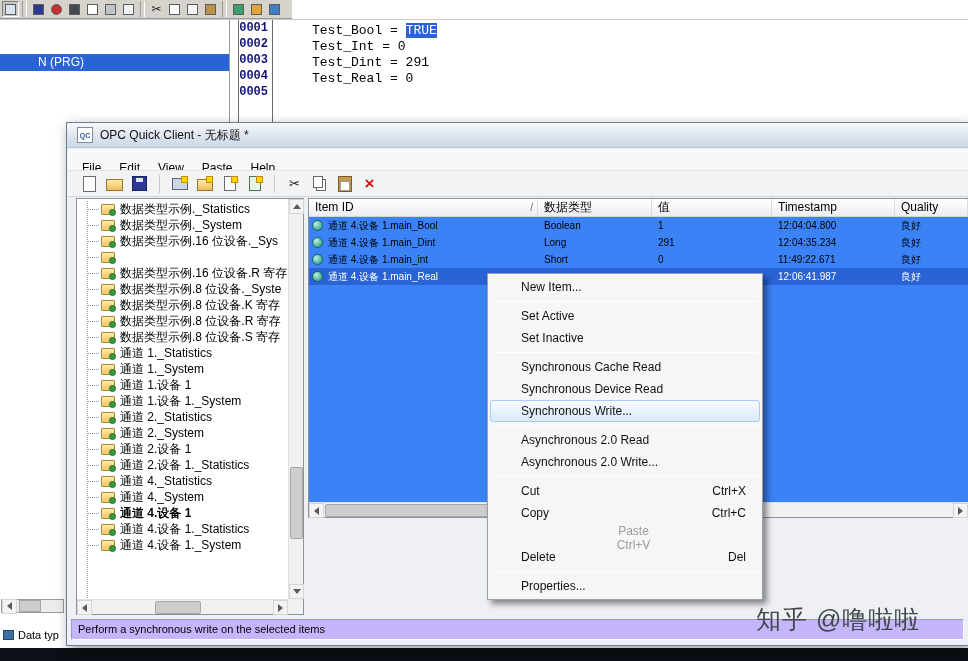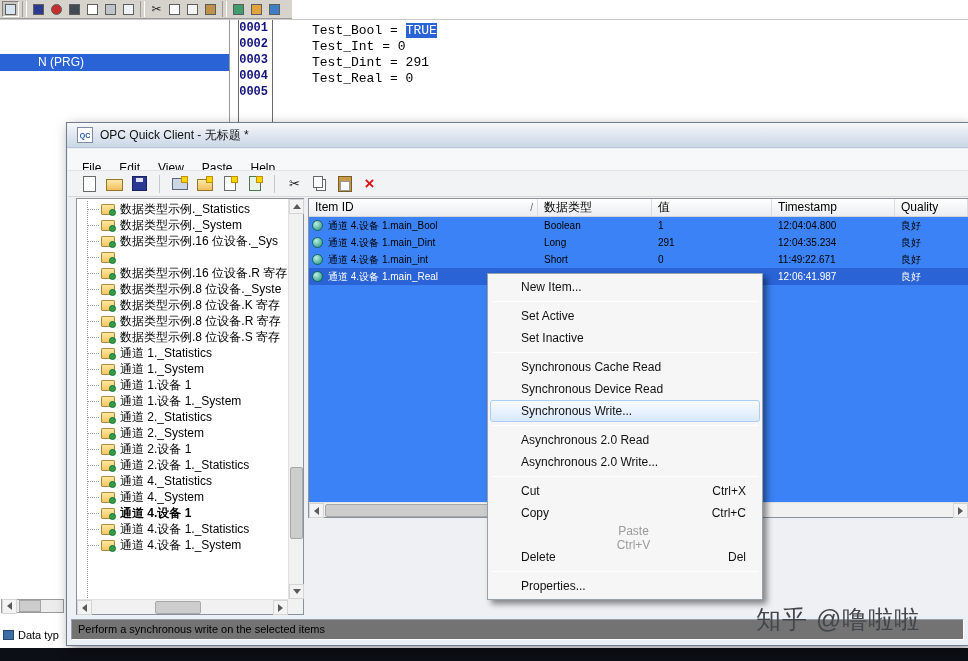--- a/index.html
+++ b/index.html
@@ -133,21 +133,21 @@
   .lcell { font-size:10px; line-height:17px; padding-left:6px; overflow:hidden; white-space:nowrap; flex:0 0 auto; }
   .lcell.c0 { display:flex; align-items:center; gap:5px; padding-left:3px; }
   .item-ico { width:11px; height:11px; border-radius:50%; flex:0 0 auto;
     background:radial-gradient(circle at 35% 30%, #b9f0e2, #1f8f7a); border:1px solid #14655a; }
   .lrow.selected { background:#2a63d5; color:#fff; }
   .list-hscroll { position:absolute; left:0; right:0; bottom:0; height:15px; background:#f1f1f1; border-top:1px solid #e0e0e0; }
   .list-hthumb { left:16px; width:330px; }
 
   .statusbar { position:absolute; left:3px; right:3px; bottom:4px; height:22px; }
   .status-cell { position:absolute; left:1px; right:1px; top:0; height:21px;
-    border:1px solid; border-color:#9aa0a8 #fdfdfd #fdfdfd #9aa0a8; background:#737373;
+    border:1px solid; border-color:#9aa0a8 #fdfdfd #fdfdfd #9aa0a8; background:#c4b5fd;
     font-size:11px; line-height:19px; padding-left:6px; white-space:nowrap; overflow:hidden; }
 
   
   .context-menu { position:absolute; left:487px; top:273px; width:276px; z-index:40;
     background:#f6f6f6; border:1px solid #99a0a8; padding:2px;
     box-shadow:4px 4px 6px rgba(0,0,0,.45); }
   .cm-item { height:22px; display:flex; align-items:center; justify-content:space-between;
     padding:0 14px 0 31px; font-size:12px; color:#111; }
   .cm-item.hl { background:linear-gradient(#f8fbfe,#d9e9fb); border:1px solid #a9cdf5;
     border-radius:3px; padding:0 13px 0 30px; }

